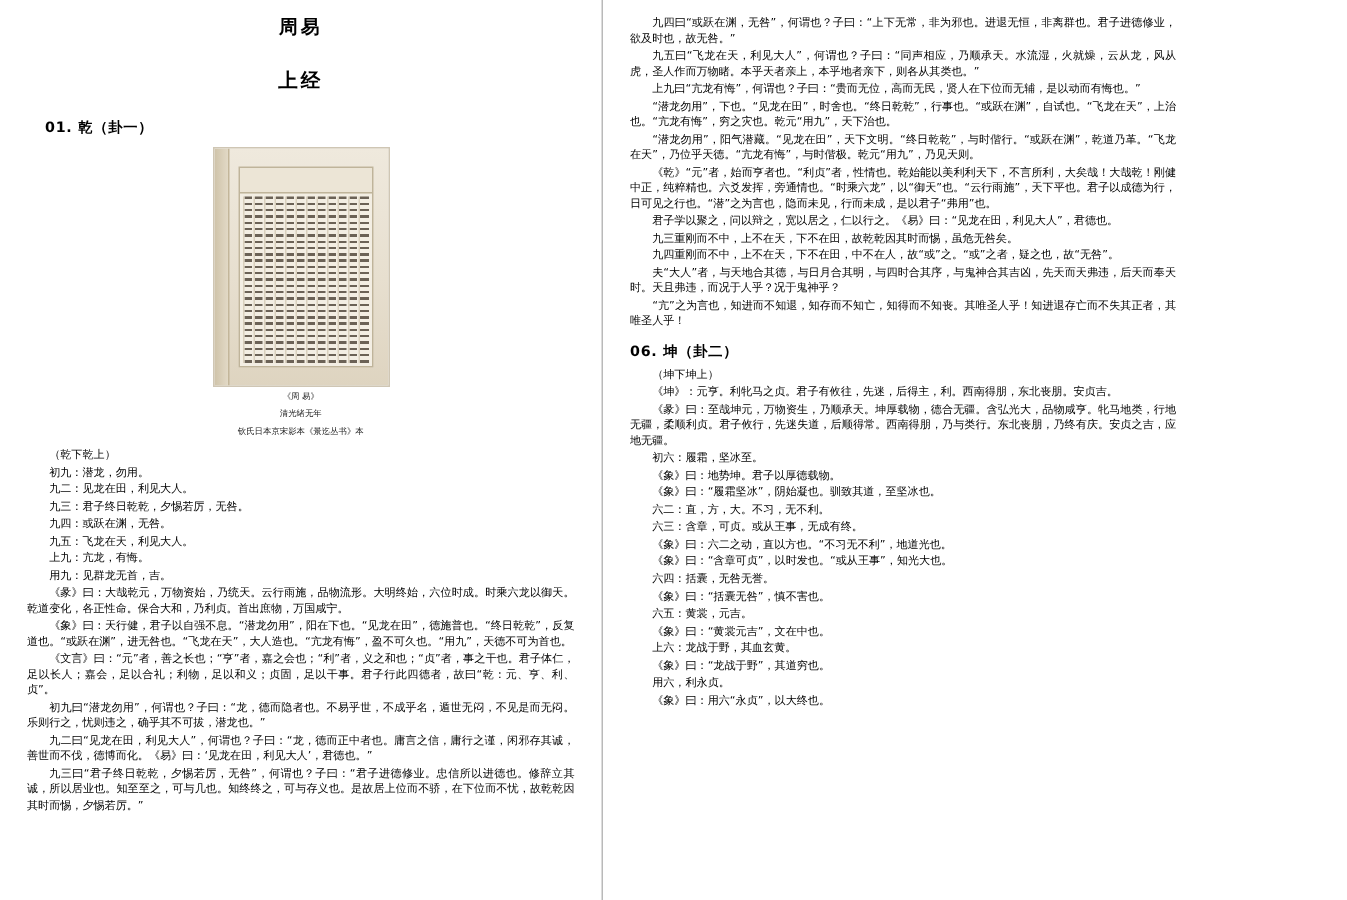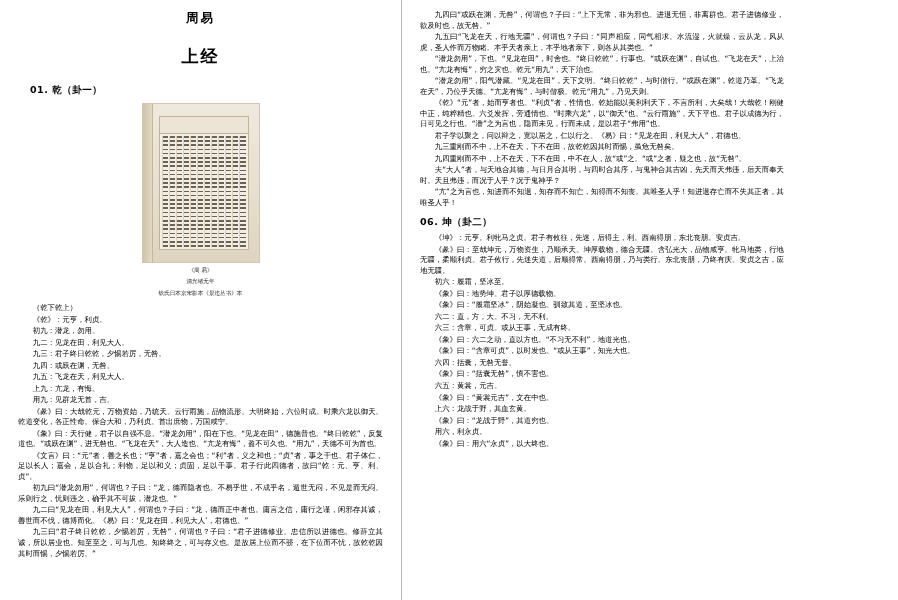--- a/index.html
+++ b/index.html
@@ -37,21 +37,21 @@
   }
   .book-title {
     text-align: center;
     font-size: 12.5px;
     font-weight: bold;
     letter-spacing: 2px;
     margin: 0 0 18px 0;
   }
   .part-title {
     text-align: center;
-    font-size: 17px;
+    font-size: 13px;
     font-weight: bold;
     letter-spacing: 2px;
     margin: 0 0 16px 0;
   }
   .section-title {
     font-size: 9.5px;
     font-weight: bold;
     margin: 0 0 6px 12px;
     letter-spacing: 0.5px;
   }
@@ -156,49 +156,50 @@
               <i></i>
           </div>
         </div>
       </div>
       <div class="fig-caption">《周  易》</div>
       <div class="fig-caption">清光绪无年</div>
       <div class="fig-caption">￼钦氏日本京宋影本《景迄丛书》本</div>
     </div>
 
     <p class="t indent">（乾下乾上）</p>
-    <p class="t indent">《乾》：元亨，利贞。</p>
     <p class="t indent">初九：潜龙，勿用。</p>
     <p class="t indent">九二：见龙在田，利见大人。</p>
     <p class="t indent">九三：君子终日乾乾，夕惕若厉，无咎。</p>
     <p class="t indent">九四：或跃在渊，无咎。</p>
     <p class="t indent">九五：飞龙在天，利见大人。</p>
     <p class="t indent">上九：亢龙，有悔。</p>
     <p class="t indent">用九：见群龙无首，吉。</p>
     <p class="t indent">《彖》曰：大哉乾元，万物资始，乃统天。云行雨施，品物流形。大明终始，六位时成。时乘六龙以御天。乾道变化，各正性命。保合大和，乃利贞。首出庶物，万国咸宁。</p>
     <p class="t indent">《象》曰：天行健，君子以自强不息。“潜龙勿用”，阳在下也。“见龙在田”，德施普也。“终日乾乾”，反复道也。“或跃在渊”，进无咎也。“飞龙在天”，大人造也。“亢龙有悔”，盈不可久也。“用九”，天德不可为首也。</p>
     <p class="t indent">《文言》曰：“元”者，善之长也；“亨”者，嘉之会也；“利”者，义之和也；“贞”者，事之干也。君子体仁，足以长人；嘉会，足以合礼；利物，足以和义；贞固，足以干事。君子行此四德者，故曰“乾：元、亨、利、贞”。</p>
     <p class="t indent">初九曰“潜龙勿用”，何谓也？子曰：“龙，德而隐者也。不易乎世，不成乎名，遁世无闷，不见是而无闷。乐则行之，忧则违之，确乎其不可拔，潜龙也。”</p>
     <p class="t indent">九二曰“见龙在田，利见大人”，何谓也？子曰：“龙，德而正中者也。庸言之信，庸行之谨，闲邪存其诚，善世而不伐，德博而化。《易》曰：‘见龙在田，利见大人’，君德也。”</p>
     <p class="t indent">九三曰“君子终日乾乾，夕惕若厉，无咎”，何谓也？子曰：“君子进德修业。忠信所以进德也。修辞立其诚，所以居业也。知至至之，可与几也。知终终之，可与存义也。是故居上位而不骄，在下位而不忧，故乾乾因其时而惕，夕惕若厉。”</p>
   </div>
 
   <div class="col col-right">
     <p class="t indent">九四曰“或跃在渊，无咎”，何谓也？子曰：“上下无常，非为邪也。进退无恒，非离群也。君子进德修业，欲及时也，故无咎。”</p>
-    <p class="t indent">九五曰“飞龙在天，行地无疆”，何谓也？子曰：“同声相应，同气相求。水流湿，火就燥，云从龙，风从虎，圣人作而万物睹。本乎天者亲上，本乎地者亲下，则各从其类也。”</p>
+    <p class="t indent">九五曰“飞龙在天，利见大人”，何谓也？子曰：“同声相应，乃顺承天。水流湿，火就燥，云从龙，风从虎，圣人作而万物睹。本乎天者亲上，本乎地者亲下，则各从其类也。”</p>
+    <p class="t indent">上九曰“亢龙有悔”，何谓也？子曰：“贵而无位，高而无民，贤人在下位而无辅，是以动而有悔也。”</p>
     <p class="t indent">“潜龙勿用”，下也。“见龙在田”，时舍也。“终日乾乾”，行事也。“或跃在渊”，自试也。“飞龙在天”，上治也。“亢龙有悔”，穷之灾也。乾元“用九”，天下治也。</p>
     <p class="t indent">“潜龙勿用”，阳气潜藏。“见龙在田”，天下文明。“终日乾乾”，与时偕行。“或跃在渊”，乾道乃革。“飞龙在天”，乃位乎天德。“亢龙有悔”，与时偕极。乾元“用九”，乃见天则。</p>
     <p class="t indent">《乾》“元”者，始而亨者也。“利贞”者，性情也。乾始能以美利利天下，不言所利，大矣哉！大哉乾！刚健中正，纯粹精也。六爻发挥，旁通情也。“时乘六龙”，以“御天”也。“云行雨施”，天下平也。君子以成德为行，日可见之行也。“潜”之为言也，隐而未见，行而未成，是以君子“弗用”也。</p>
     <p class="t indent">君子学以聚之，问以辩之，宽以居之，仁以行之。《易》曰：“见龙在田，利见大人”，君德也。</p>
     <p class="t indent">九三重刚而不中，上不在天，下不在田，故乾乾因其时而惕，虽危无咎矣。</p>
     <p class="t indent">九四重刚而不中，上不在天，下不在田，中不在人，故“或”之。“或”之者，疑之也，故“无咎”。</p>
     <p class="t indent">夫“大人”者，与天地合其德，与日月合其明，与四时合其序，与鬼神合其吉凶，先天而天弗违，后天而奉天时。天且弗违，而况于人乎？况于鬼神乎？</p>
     <p class="t indent">“亢”之为言也，知进而不知退，知存而不知亡，知得而不知丧。其唯圣人乎！知进退存亡而不失其正者，其唯圣人乎！</p>
 
     <div class="section-title-2">06. 坤（卦二）</div>
+    <p class="t indent">（坤下坤上）</p>
 
     <p class="t indent">《坤》：元亨。利牝马之贞。君子有攸往，先迷，后得主，利。西南得朋，东北丧朋。安贞吉。</p>
     <p class="t indent">《彖》曰：至哉坤元，万物资生，乃顺承天。坤厚载物，德合无疆。含弘光大，品物咸亨。牝马地类，行地无疆，柔顺利贞。君子攸行，先迷失道，后顺得常。西南得朋，乃与类行。东北丧朋，乃终有庆。安贞之吉，应地无疆。</p>
     <p class="t indent">初六：履霜，坚冰至。</p>
     <p class="t indent">《象》曰：地势坤。君子以厚德载物。</p>
     <p class="t indent">《象》曰：“履霜坚冰”，阴始凝也。驯致其道，至坚冰也。</p>
     <p class="t indent">六二：直，方，大。不习，无不利。</p>
     <p class="t indent">六三：含章，可贞。或从王事，无成有终。</p>
     <p class="t indent">《象》曰：六二之动，直以方也。“不习无不利”，地道光也。</p>
     <p class="t indent">《象》曰：“含章可贞”，以时发也。“或从王事”，知光大也。</p>

